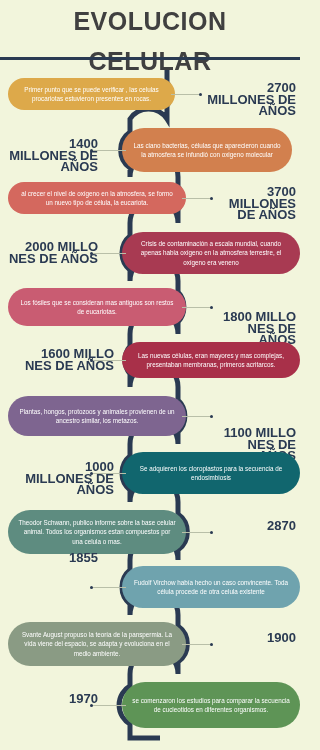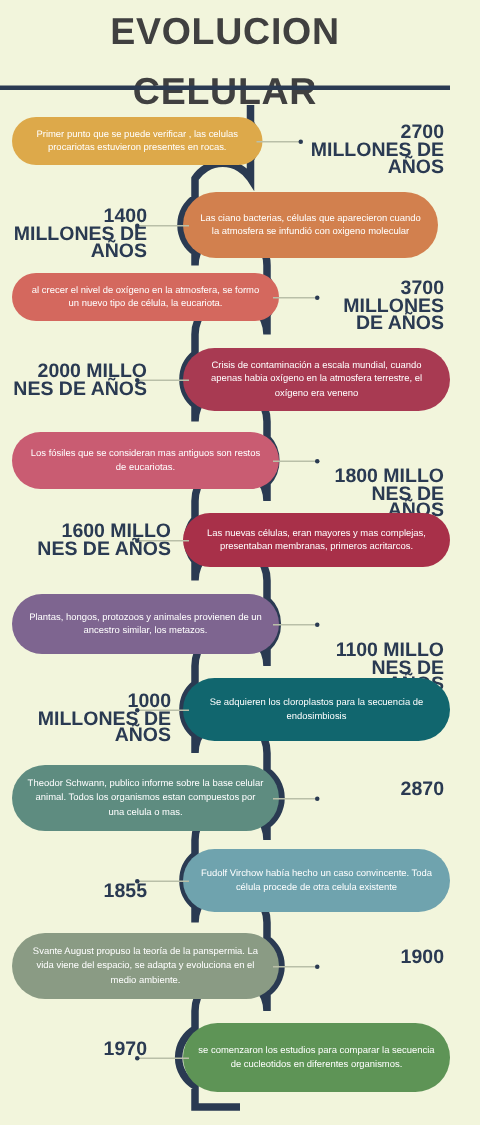--- a/index.html
+++ b/index.html
@@ -108,21 +108,21 @@
     <div class="dot" style="left: 90px; top: 472px;"></div>
     <div class="pill" style="left: 8px; top: 510px; width: 178px; height: 44px; background: rgb(94, 140, 128);">
       <span>Theodor Schwann, publico informe sobre la base celular animal. Todos los organismos estan compuestos por una celula o mas.</span>
     </div>
     <div class="yearblk" style="left: 214px; width: 82px; top: 520px;">2870</div>
     <div class="lead" style="left: 182px; width: 30px; top: 532px;"></div>
     <div class="dot" style="left: 210px; top: 531px;"></div>
     <div class="pill" style="left: 122px; top: 566px; width: 178px; height: 42px; background: rgb(111, 163, 174);">
       <span>Fudolf Virchow había hecho un caso convincente. Toda célula procede de otra celula existente</span>
     </div>
-    <div class="yearblk" style="left: 8px; width: 90px; top: 588px;">1855</div>
+    <div class="yearblk" style="left: 8px; width: 90px; top: 552px;">1855</div>
     <div class="lead" style="left: 92px; width: 34px; top: 587px;"></div>
     <div class="dot" style="left: 90px; top: 586px;"></div>
     <div class="pill" style="left: 8px; top: 622px; width: 178px; height: 44px; background: rgb(138, 155, 132);">
       <span>Svante August propuso la teoría de la panspermia. La vida viene del espacio, se adapta y evoluciona en el medio ambiente.</span>
     </div>
     <div class="yearblk" style="left: 214px; width: 82px; top: 632px;">1900</div>
     <div class="lead" style="left: 182px; width: 30px; top: 644px;"></div>
     <div class="dot" style="left: 210px; top: 643px;"></div>
     <div class="pill" style="left: 122px; top: 682px; width: 178px; height: 46px; background: rgb(94, 148, 86);">
       <span>se comenzaron los estudios para comparar la secuencia de cucleotidos en diferentes organismos.</span>

